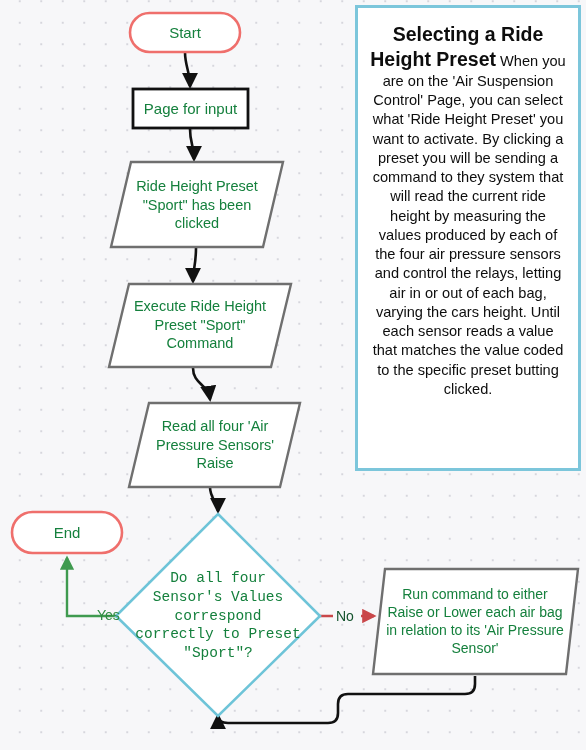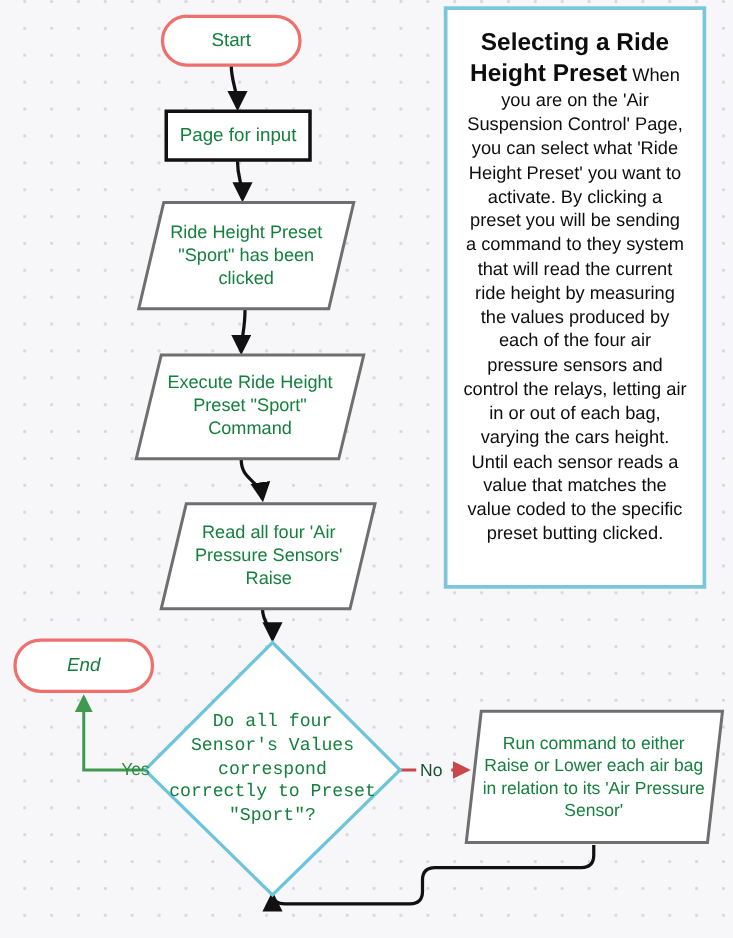--- a/index.html
+++ b/index.html
@@ -54,21 +54,21 @@
     line-height: 1;
   }
   #edge-label-yes { color: #2e8b40; margin-left: 44px; }
   #edge-label-no { color: #14532d; }
 
   
   #info-panel {
     position: absolute;
     left: 355px;
     top: 5px;
-    width: 210px;
+    width: 226px;
     height: 466px;
     box-sizing: border-box;
     background: #ffffff;
     border: 3px solid #7cc6db;
     padding: 14px 12px 12px 12px;
     overflow: hidden;
   }
   #info-panel-text {
     text-align: center;
     font-size: 14.6px;
@@ -147,21 +147,21 @@
 <div class="node-text par-label" style="left:122px; top:164px; width:150px; height:82px;">Ride Height Preset "Sport" has been clicked</div>
 
 <div class="node-text par-label" style="left:120px; top:285px; width:160px; height:80px;">Execute Ride Height Preset "Sport" Command</div>
 
 <div class="node-text par-label" style="left:140px; top:404px; width:150px; height:82px;">Read all four 'Air Pressure Sensors' Raise</div>
 
 <div class="node-text" id="node-decision-label" style="left:134px; top:573px; width:168px; height:86px;font-family:Liberation Mono, monospace;">Do all four Sensor's Values correspond correctly to Preset "Sport"?</div>
 
 <div class="node-text" id="node-run-label" style="left:386px; top:571px; width:178px; height:100px;">Run command to either Raise or Lower each air bag in relation to its 'Air Pressure Sensor'</div>
 
-<div class="node-text" id="node-end-label" style="left:12px; top:512px; width:110px; height:41px;font-style:italic;">End</div>
+<div class="node-text" id="node-end-label" style="left:12px; top:512px; width:110px; height:41px;">End</div>
 
 <div class="edge-label" id="edge-label-yes" style="left:53px; top:608px;">Yes</div>
 
 <div class="edge-label" id="edge-label-no" style="left:336px; top:609px;">No</div>
 
 <div id="info-panel">
   <p id="info-panel-text"><span id="info-panel-title">Selecting a Ride Height Preset</span><span id="info-panel-body"> When you are on the 'Air Suspension Control' Page, you can select what 'Ride Height Preset' you want to activate. By clicking a preset you will be sending a command to they system that will read the current ride height by measuring the values produced by each of the four air pressure sensors and control the relays, letting air in or out of each bag, varying the cars height. Until each sensor reads a value that matches the value coded to the specific preset butting clicked.</span></p>
 </div>
 
 </body></html>

